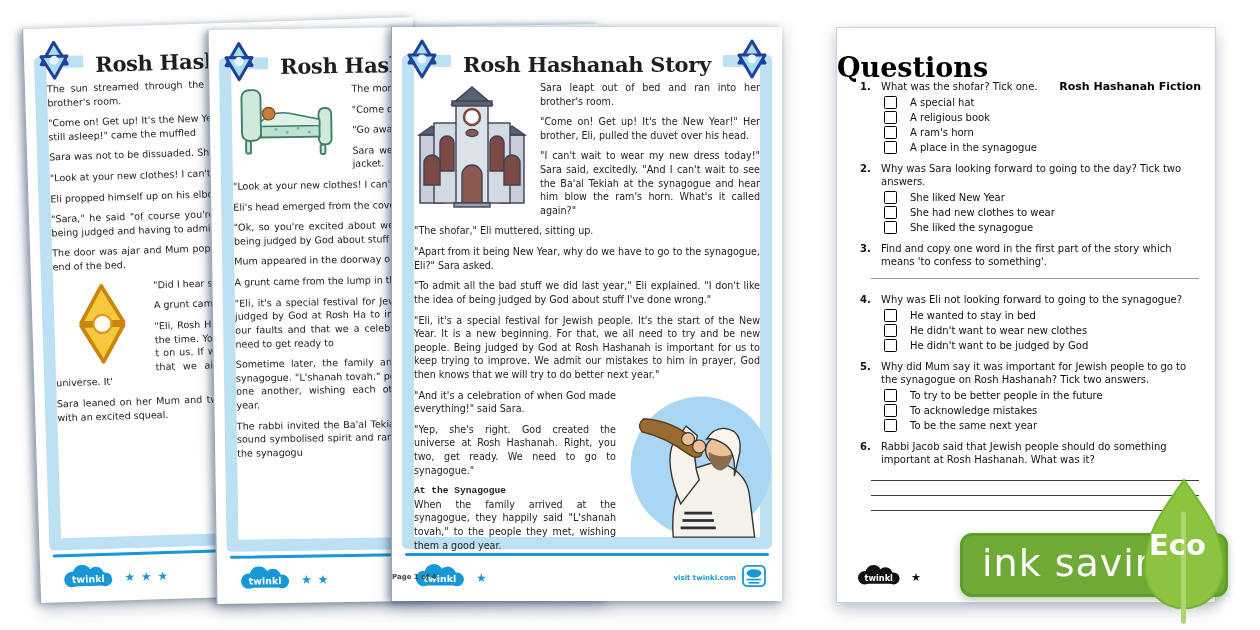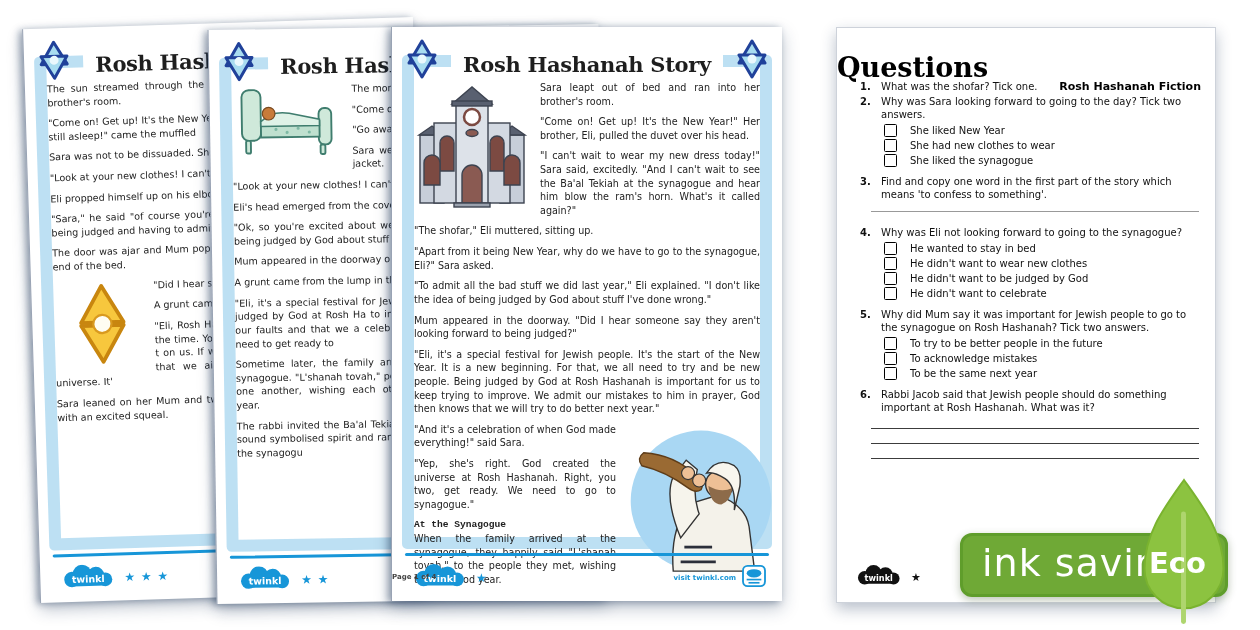--- a/index.html
+++ b/index.html
@@ -60,21 +60,21 @@
   .q-footer{position:absolute;left:18px;bottom:12px;display:flex;align-items:center;gap:10px;}
   .q-star{color:#111;font-size:11px;}
 
   
   #eco-rect{position:absolute;left:960px;top:533px;width:262px;height:58px;z-index:9;
     background:#6fa936;border:3px solid #5f9d2b;border-radius:12px;
     box-shadow:0 3px 8px rgba(35,65,15,.30);}
   #eco-label{position:absolute;left:982px;top:541px;z-index:10;
     font-size:38px;color:#fff;letter-spacing:1px;}
   #eco-leaf{position:absolute;left:1142px;top:478px;width:84px;height:148px;z-index:11;}
-  #eco-word{position:absolute;left:1149px;top:546px;z-index:12;
+  #eco-word{position:absolute;left:1149px;top:528px;z-index:12;
     font-size:29px;font-weight:700;color:#fff;}
 </style>
 </head>
 <body>
 
 <div class="page story" id="page1">
   <div class="frame"></div>
   <div class="sd-corner sd-left">
     <svg viewBox="0 0 36 40" width="36" height="40">
         <g fill="#a8dcf0" stroke="#20419a" stroke-width="3" stroke-linejoin="round">
@@ -253,21 +253,20 @@
             <rect x="38" y="120" width="36" height="4" fill="#9aa1ad"></rect>
           </g>
         </svg>
     </div>
     <p>Sara leapt out of bed and ran into her brother's room.</p>
     <p>"Come on! Get up! It's the New Year!" Her brother, Eli, pulled the duvet over his head.</p>
     <p>"I can't wait to wear my new dress today!" Sara said, excitedly. "And I can't wait to see the Ba'al Tekiah at the synagogue and hear him blow the ram's horn. What's it called again?"</p>
     <p>"The shofar," Eli muttered, sitting up.</p>
     <p>"Apart from it being New Year, why do we have to go to the synagogue, Eli?" Sara asked.</p>
     <p>"To admit all the bad stuff we did last year," Eli explained. "I don't like the idea of being judged by God about stuff I've done wrong."</p>
-    <p>Mum appeared in the doorway. "Did I hear someone say they aren't looking forward to being judged?"</p>
     <p>"Eli, it's a special festival for Jewish people. It's the start of the New Year. It is a new beginning. For that, we all need to try and be new people. Being judged by God at Rosh Hashanah is important for us to keep trying to improve. We admit our mistakes to him in prayer, God then knows that we will try to do better next year."</p>
     <div class="shofar-float">
       <svg viewBox="0 0 160 160" width="150" height="148">
           <circle cx="80" cy="82" r="76" fill="#a9d7f3"></circle>
           <path d="M50 158 q-4 -52 22 -74 l26 -8 q30 10 34 34 l6 48 z" fill="#f4f2ea" stroke="#333" stroke-width="1.5"></path>
           <path d="M58 122 q-18 -44 -8 -66 l14 -18 12 10 q-6 26 2 48 z" fill="#f6f4ec" stroke="#333" stroke-width="1.5"></path>
           <circle cx="100" cy="64" r="15" fill="#eec096" stroke="#333" stroke-width="1.5"></circle>
           <path d="M88 66 q2 20 14 20 q10 -4 12 -18 q-12 6 -26 -2z" fill="#8d6b4a"></path>
           <path d="M86 52 q12 -18 30 -8 q8 6 6 22 l-6 26 q2 -26 -10 -34 q-12 -8 -20 -6z" fill="#f8f6ee" stroke="#333" stroke-width="1.5"></path>
           <path d="M18 30 q34 2 58 26 q8 8 4 14 q-6 4 -14 -2 Q42 50 16 44 q-6 -8 2 -14z" fill="#9a6a33" stroke="#5e3c18" stroke-width="1.5"></path>
@@ -317,20 +316,38 @@
 
 <div class="page" id="qpage">
   <div class="q-header">Rosh Hashanah Fiction</div>
   <div class="q-title">Questions</div>
   <div class="q-body">
 
     <div class="q">
       <span class="q-num">1.</span>
       <span class="q-text">What was the shofar? Tick one.</span>
     </div>
+    <div class="opts">
+      <div class="opt">
+          <span class="cb"></span>
+          <span>A special hat</span>
+        </div>
+      <div class="opt">
+          <span class="cb"></span>
+          <span>A religious book</span>
+        </div>
+      <div class="opt">
+          <span class="cb"></span>
+          <span>A ram's horn</span>
+        </div>
+      <div class="opt">
+          <span class="cb"></span>
+          <span>A place in the synagogue</span>
+        </div>
+    </div>
 
     <div class="q">
       <span class="q-num">2.</span>
       <span class="q-text">Why was Sara looking forward to going to the day? Tick two answers.</span>
     </div>
     <div class="opts">
       <div class="opt">
           <span class="cb"></span>
           <span>She liked New Year</span>
         </div>
@@ -359,24 +376,20 @@
           <span class="cb"></span>
           <span>He wanted to stay in bed</span>
         </div>
       <div class="opt">
           <span class="cb"></span>
           <span>He didn't want to wear new clothes</span>
         </div>
       <div class="opt">
           <span class="cb"></span>
           <span>He didn't want to be judged by God</span>
-        </div>
-      <div class="opt">
-          <span class="cb"></span>
-          <span>He didn't want to celebrate</span>
         </div>
     </div>
 
     <div class="q">
       <span class="q-num">5.</span>
       <span class="q-text">Why did Mum say it was important for Jewish people to go to the synagogue on Rosh Hashanah? Tick two answers.</span>
     </div>
     <div class="opts">
       <div class="opt">
           <span class="cb"></span>

